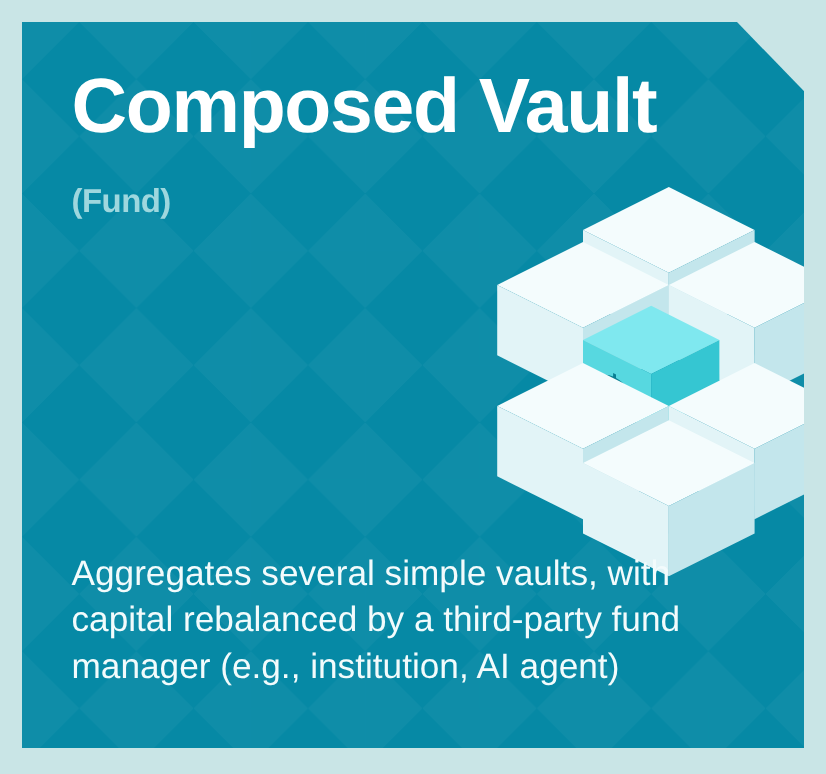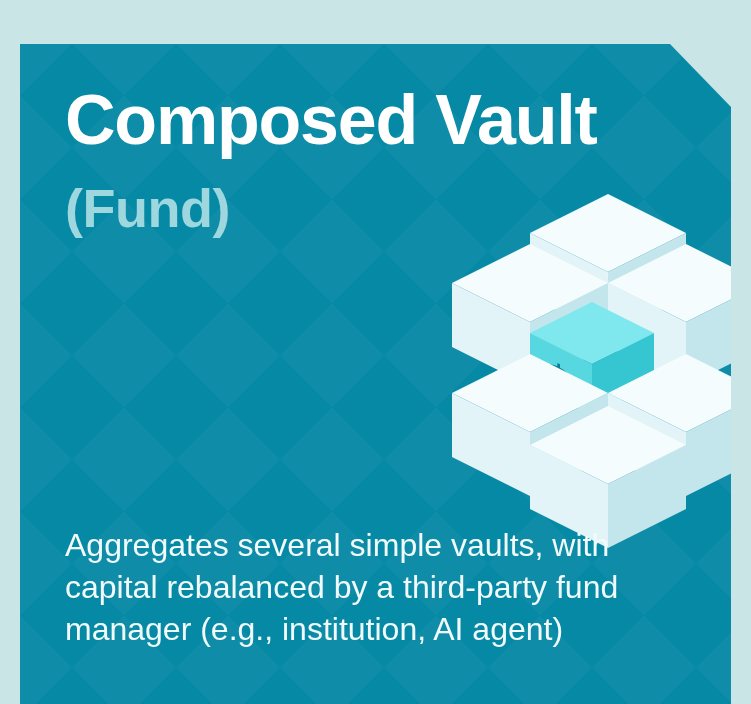--- a/index.html
+++ b/index.html
@@ -27,21 +27,20 @@
   #card {
     position: absolute;
     left: 20px;
     top: 20px;
     width: 711px;
     height: 660px;
     background: #0689a5;
     overflow: hidden;
     -webkit-clip-path: polygon(0px 0px, 650px 0px, 711px 63px, 711px 660px, 0px 660px);
     clip-path: polygon(0px 0px, 650px 0px, 711px 63px, 711px 660px, 0px 660px);
-    margin-top: 24px;
   }
 
   
   #card-pattern {
     position: absolute;
     inset: 0;
     background-image:
       linear-gradient(45deg,  rgba(255,255,255,0.035) 25%, transparent 25%, transparent 75%, rgba(255,255,255,0.035) 75%),
       linear-gradient(-45deg, rgba(255,255,255,0.035) 25%, transparent 25%, transparent 75%, rgba(255,255,255,0.035) 75%);
     background-size: 104px 104px, 104px 104px;
@@ -60,21 +59,21 @@
     font-weight: 700;
     letter-spacing: -1.2px;
     color: #ffffff;
     white-space: nowrap;
   }
   #subtitle {
     position: absolute;
     left: 45px;
     top: 138px;
     margin: 0;
-    font-size: 54px;
+    font-size: 30px;
     line-height: 52px;
     font-weight: 700;
     letter-spacing: -0.5px;
     color: #9ed7de;
     white-space: nowrap;
   }
   #body-text {
     position: absolute;
     left: 45px;
     top: 480px;

